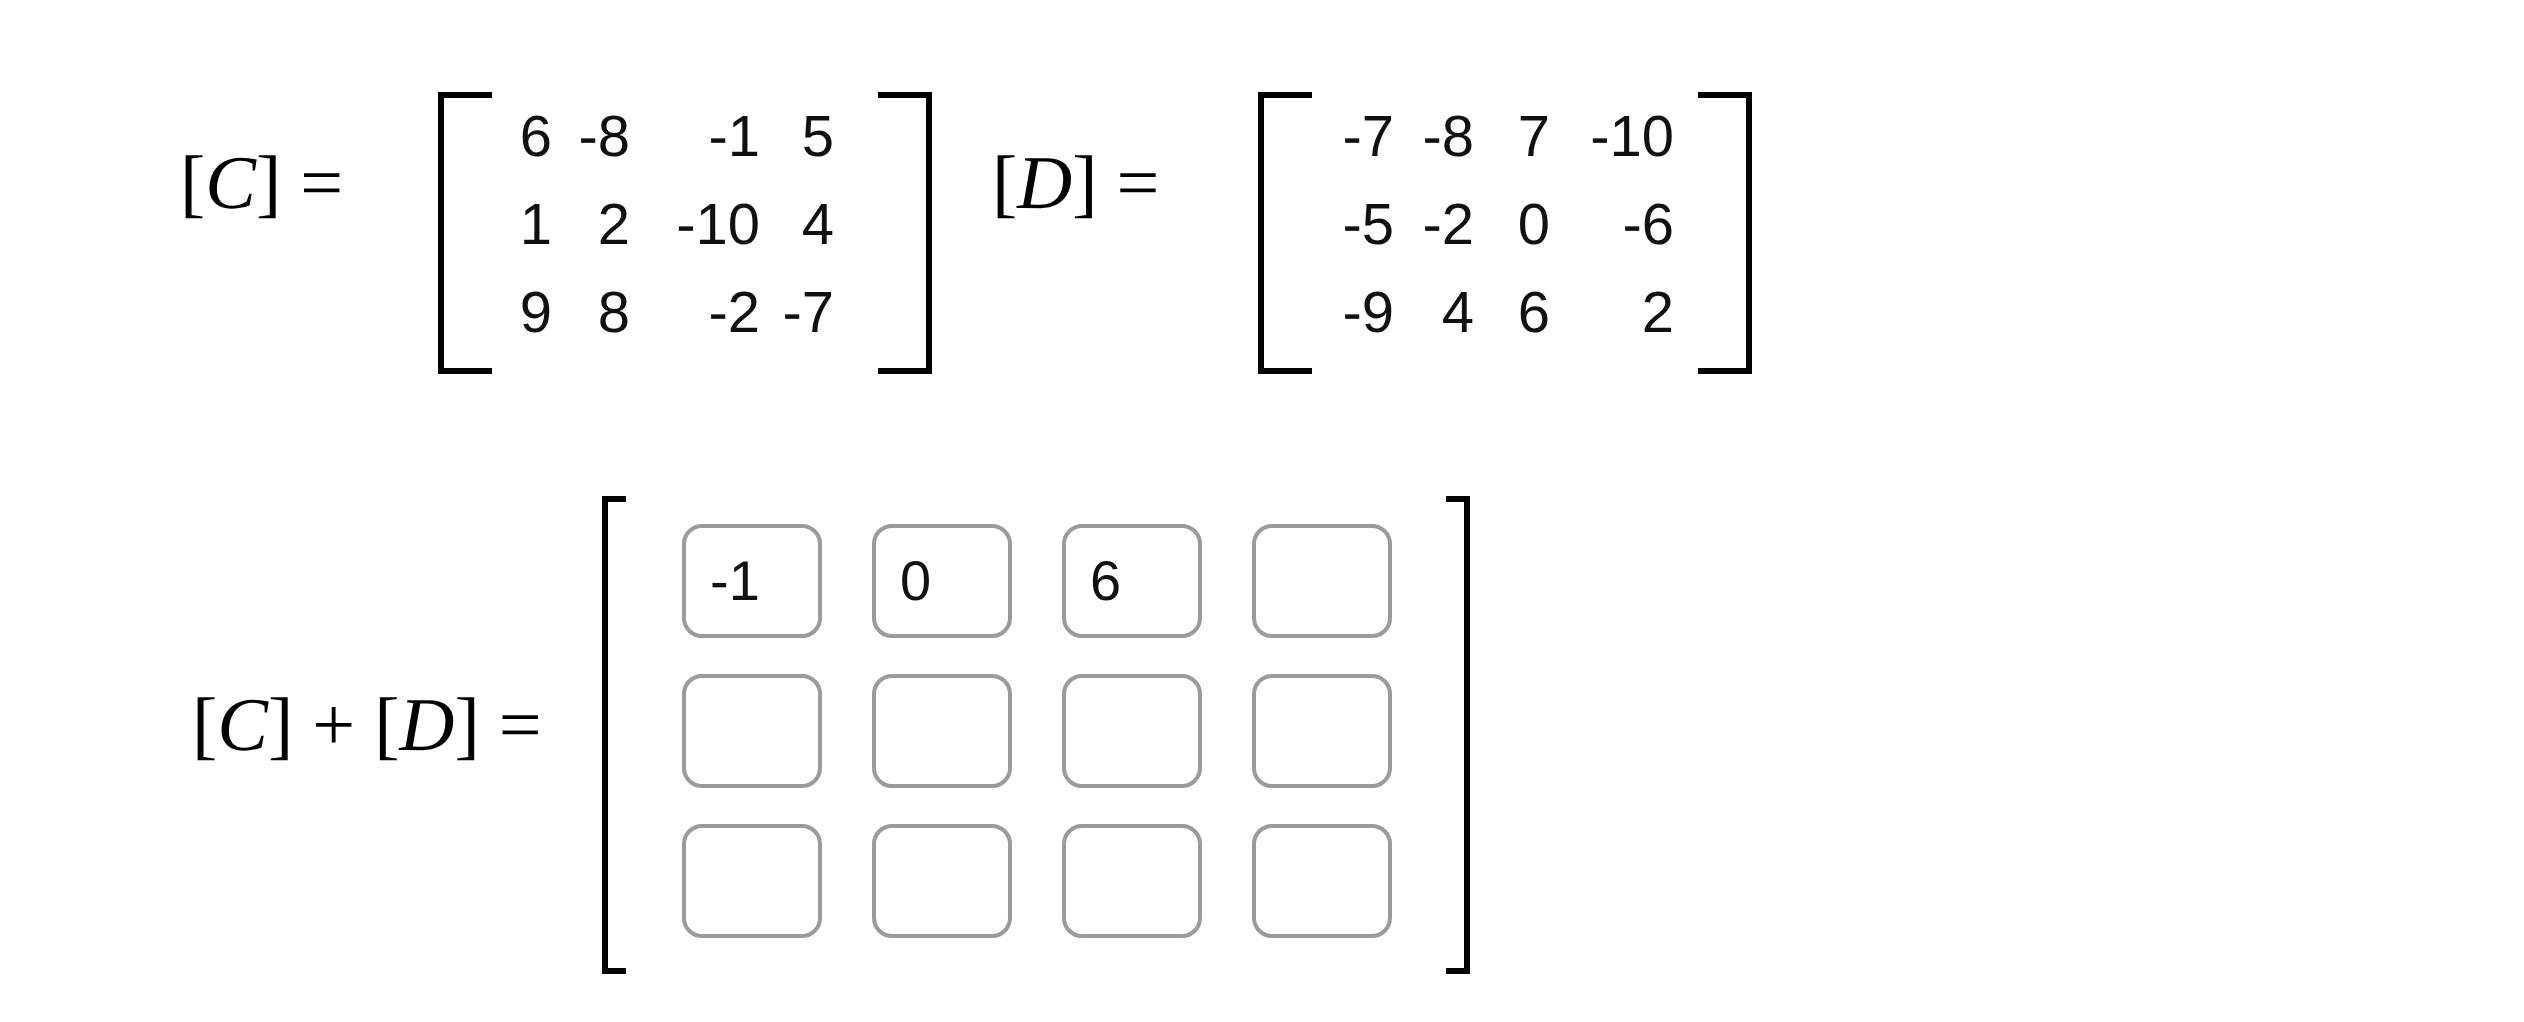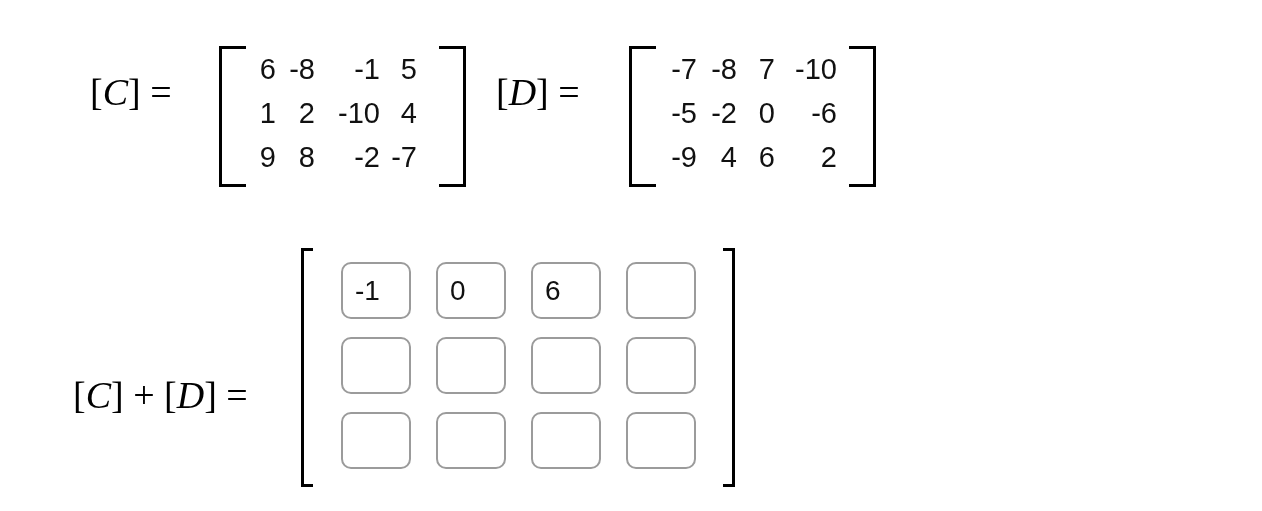--- a/index.html
+++ b/index.html
@@ -105,21 +105,21 @@
       <span>-2</span>
       <span>0</span>
       <span>-6</span>
       <span>-9</span>
       <span>4</span>
       <span>6</span>
       <span>2</span>
     </div>
   </div>
 
-  <div class="math-label" style="left:73px; top:340px;margin-top:32px;"><span>[</span><span class="var">C</span><span>] + [</span><span class="var">D</span><span>] =</span></div>
+  <div class="math-label" style="left:96px; top:340px;"><span>[</span><span class="var">C</span><span>] + [</span><span class="var">D</span><span>] =</span></div>
 
   <div class="matrix" style="left:301px; top:248px; width:434px; height:239px;">
     <div class="bracket left" style="width:12px;"></div>
     <div class="bracket right" style="width:12px;"></div>
     <div class="answer-grid" style="left:40px; top:14px;">
       <input type="text" value="-1" style="">
       <input type="text" value="0" style="">
       <input type="text" value="6" style="">
       <input type="text" value="" style="">
       <input type="text" value="" style="">

